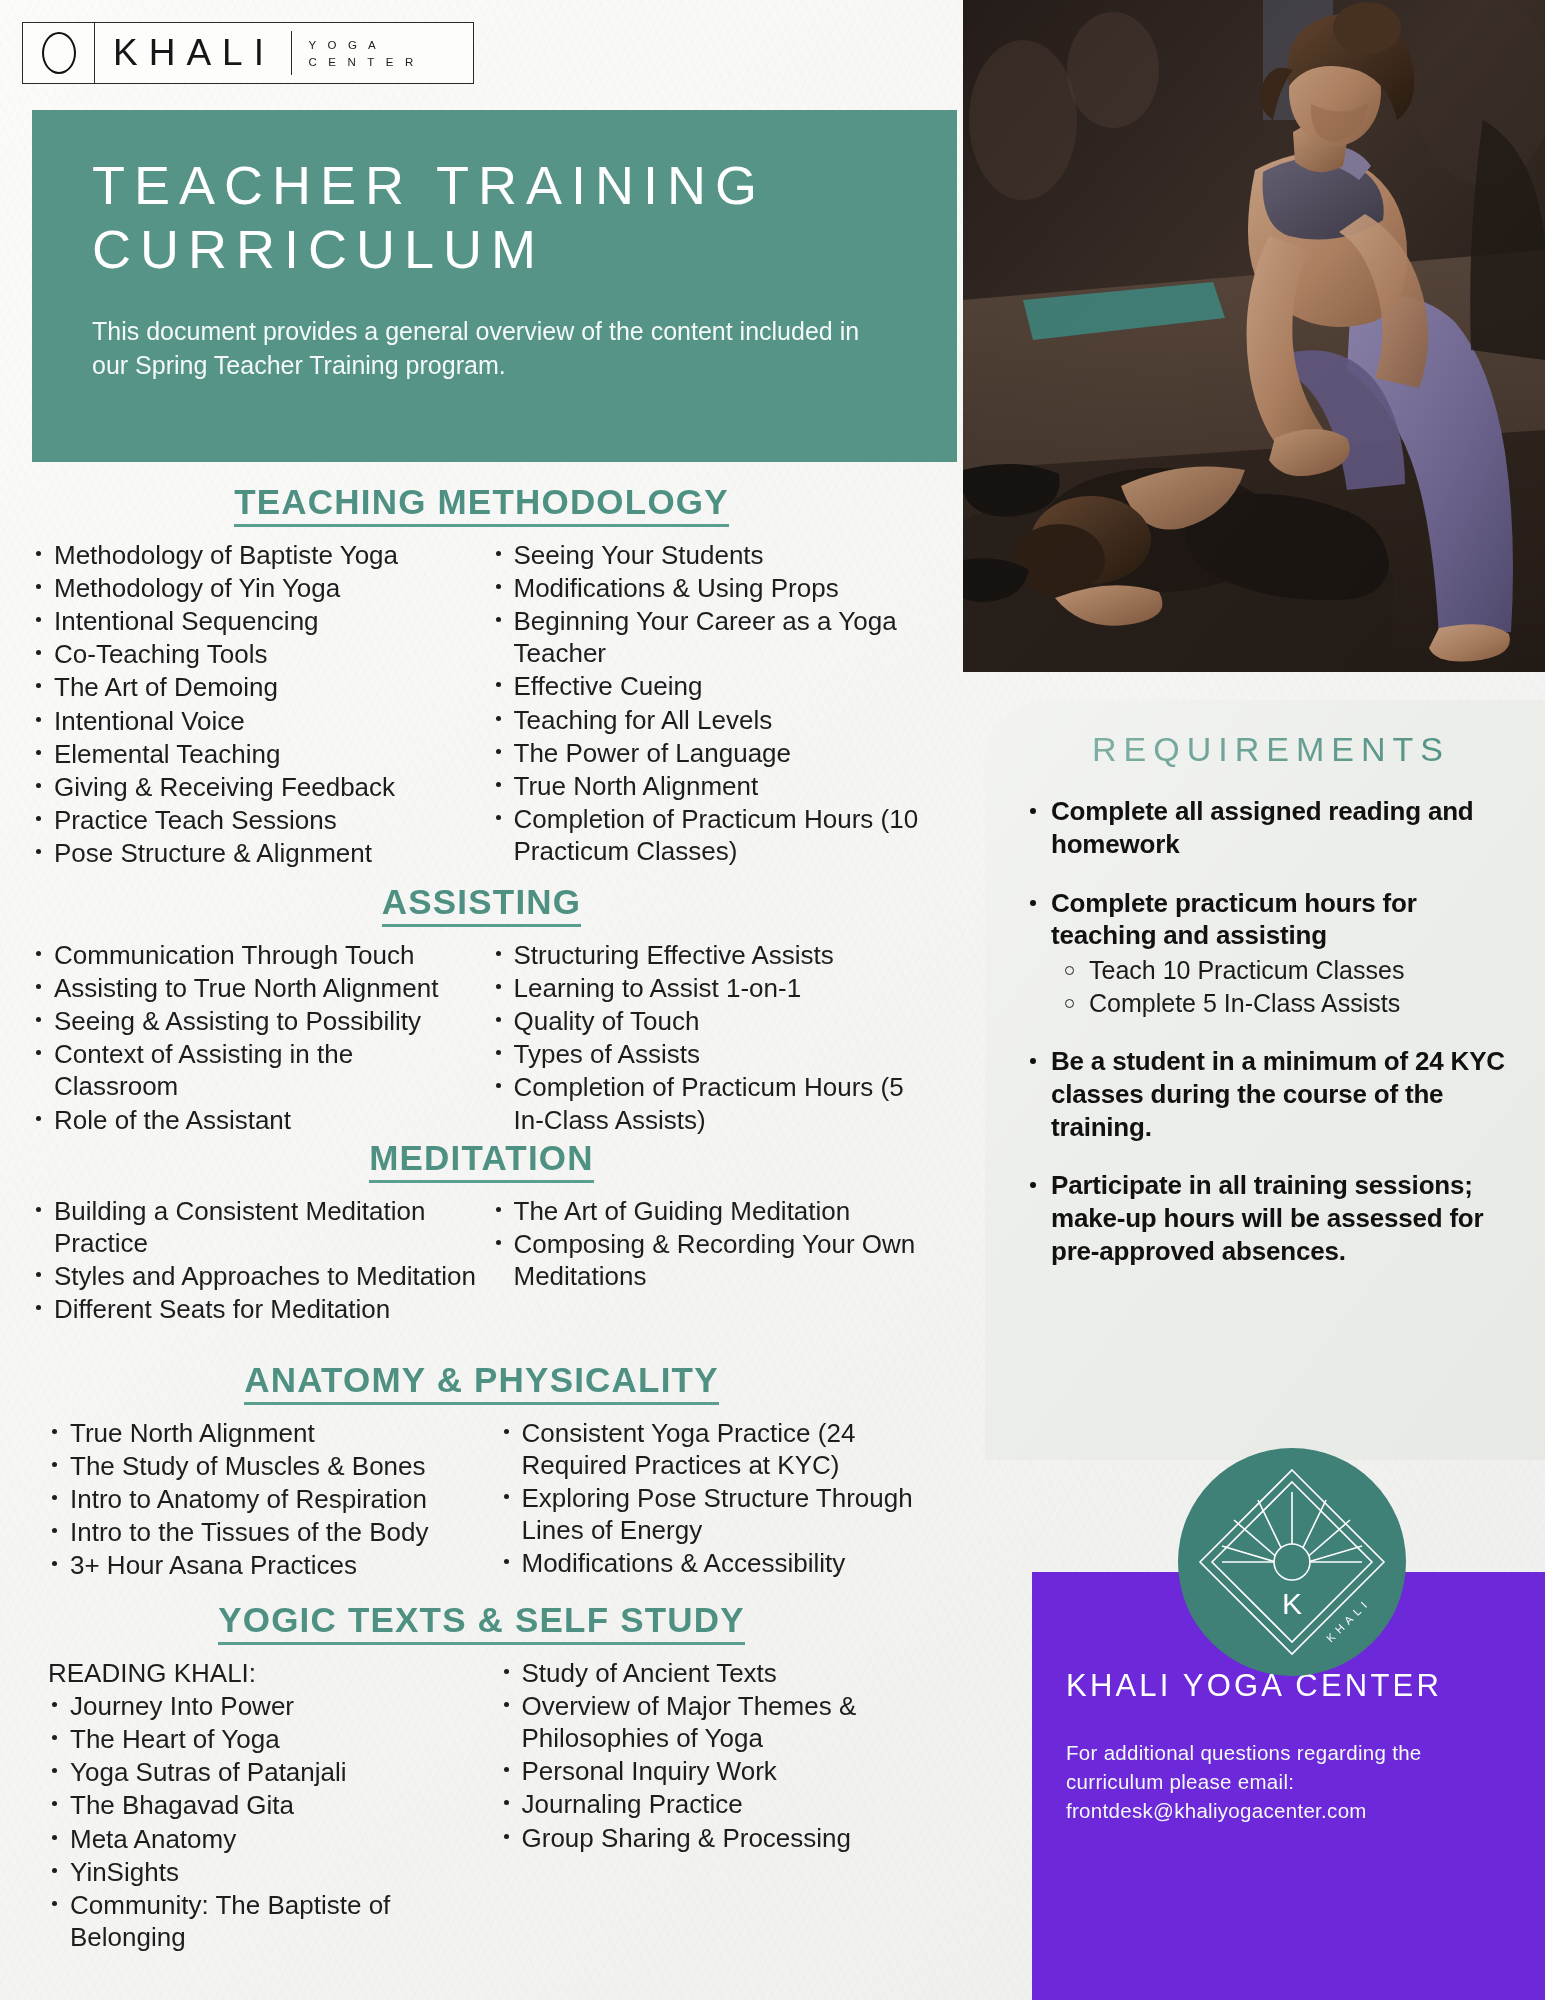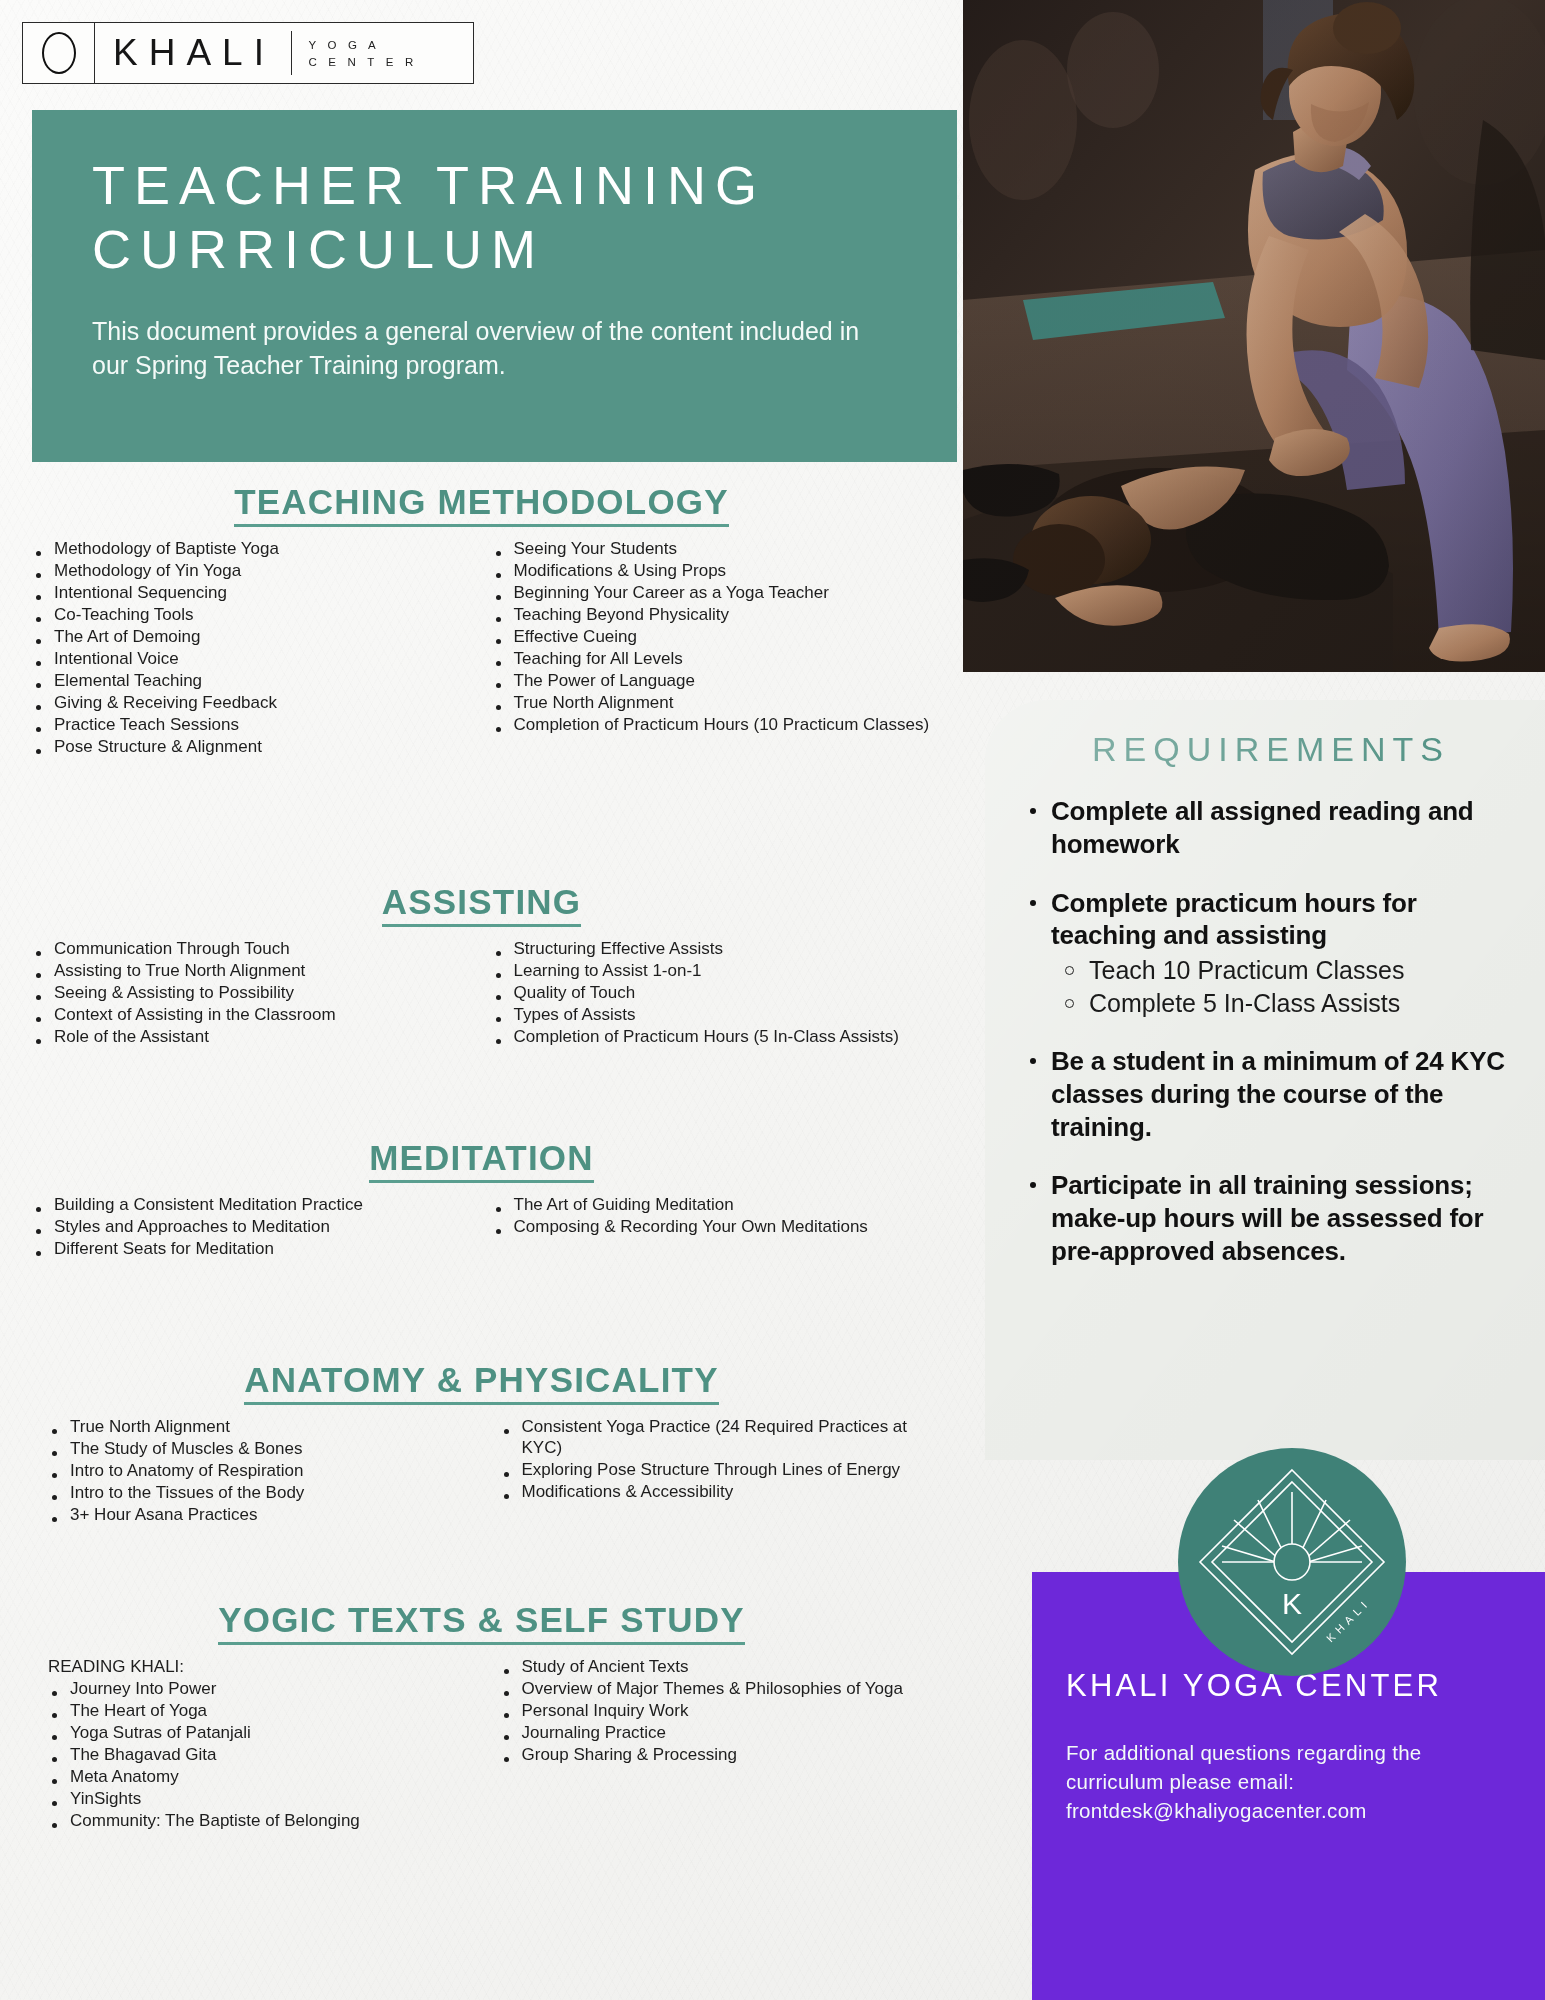--- a/index.html
+++ b/index.html
@@ -121,21 +121,21 @@
     display: flex;
     margin-top: 12px;
     padding: 0 24px 0 28px;
     gap: 8px;
   }
   .col { flex: 1; }
   .col ul { list-style: none; }
   .col li {
     position: relative;
     padding-left: 26px;
-    font-size: 17px;
+    font-size: 26px;
     line-height: 1.235;
     color: #1d1d1d;
     margin-bottom: 1px;
   }
   .col li::before {
     content: "";
     position: absolute;
     left: 8px; top: 12px;
     width: 5px; height: 5px;
     background: #1d1d1d;
@@ -386,21 +386,20 @@
           <li>Giving &amp; Receiving Feedback</li>
           <li>Practice Teach Sessions</li>
           <li>Pose Structure &amp; Alignment</li>
         </ul>
       </div>
       <div class="col">
         <ul>
           <li>Seeing Your Students</li>
           <li>Modifications &amp; Using Props</li>
           <li>Beginning Your Career as a Yoga Teacher</li>
-          <li>Teaching Beyond Physicality</li>
           <li>Effective Cueing</li>
           <li>Teaching for All Levels</li>
           <li>The Power of Language</li>
           <li>True North Alignment</li>
           <li>Completion of Practicum Hours (10 Practicum Classes)</li>
         </ul>
       </div>
     </div>
   </div>
 

